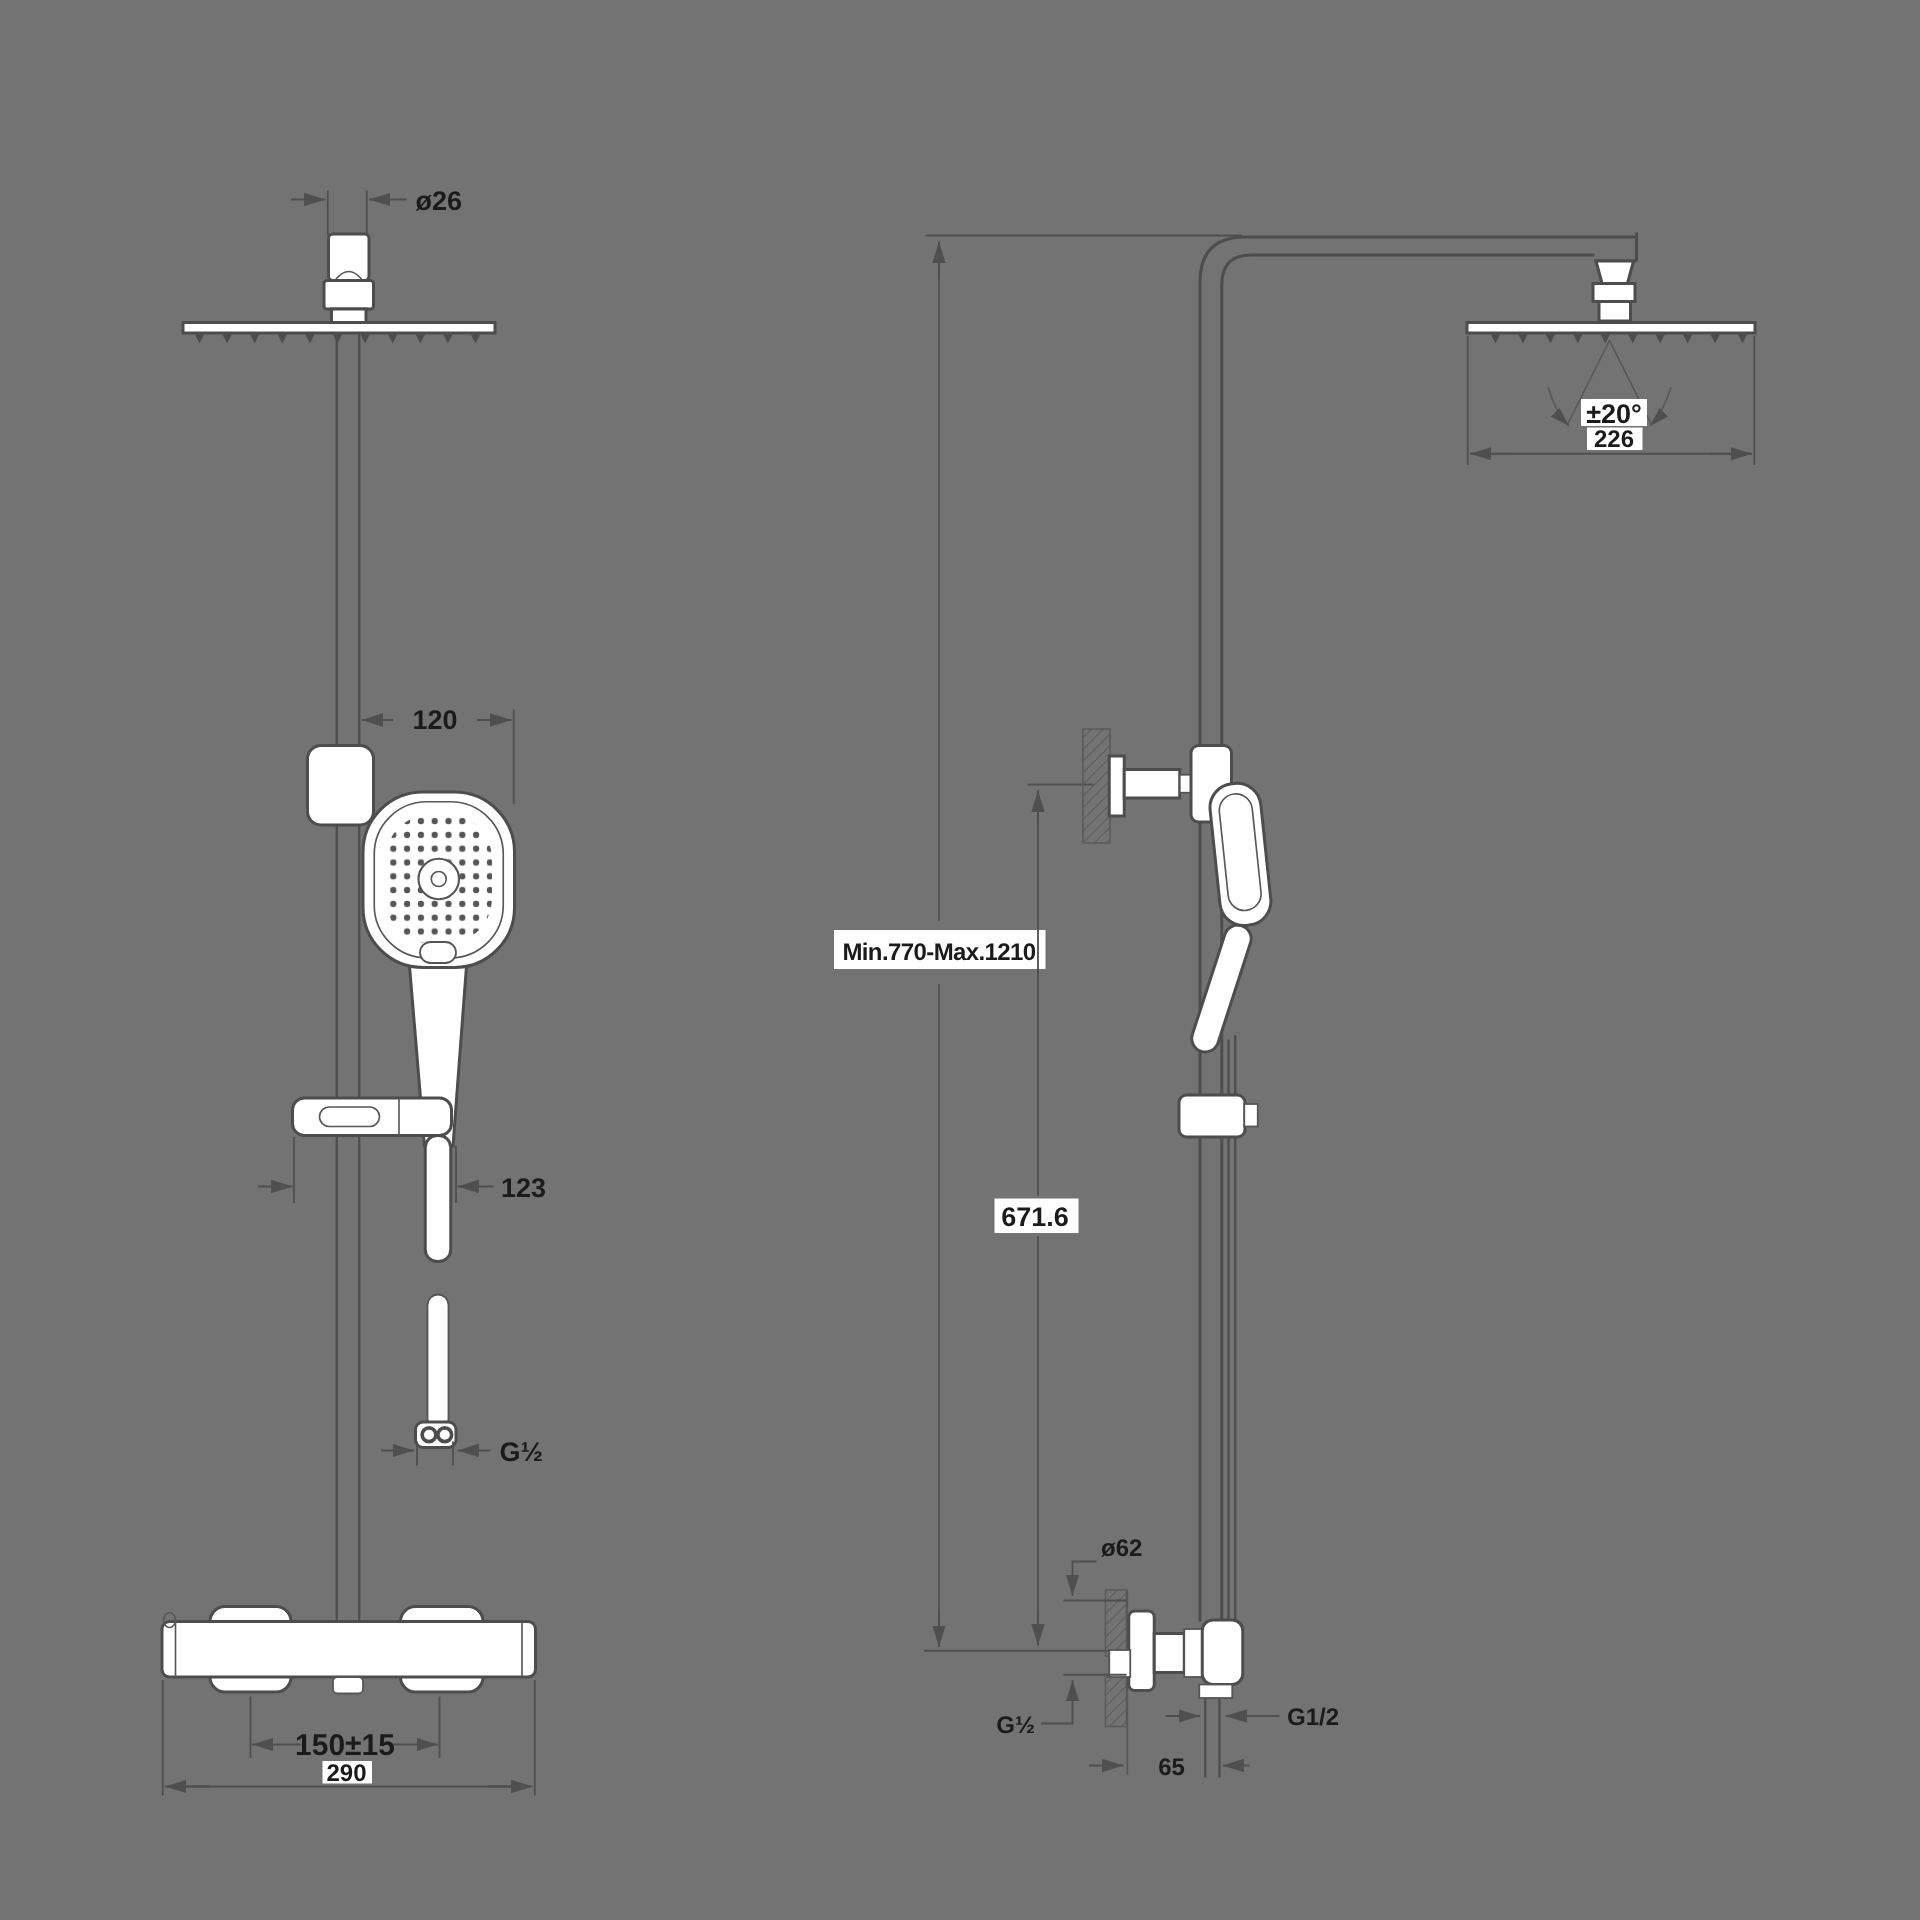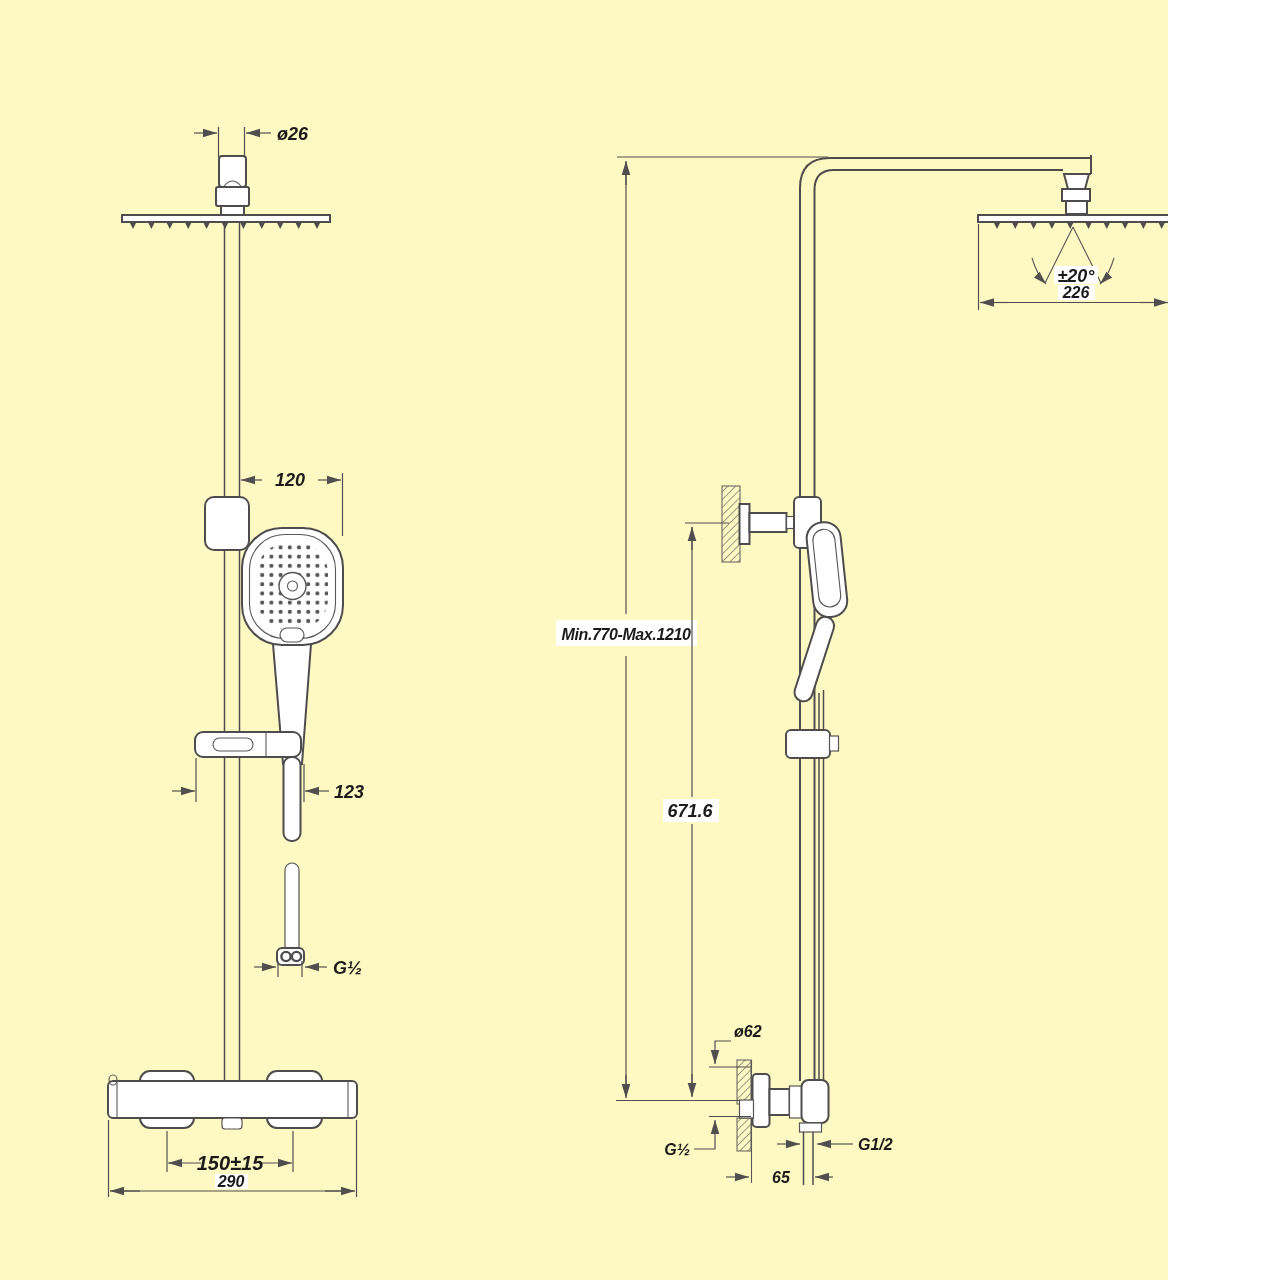--- a/index.html
+++ b/index.html
@@ -1,16 +1,16 @@
 <!DOCTYPE html>
 <html><head>
 <meta charset="utf-8">
 <style>
   html,body{margin:0;padding:0;background:#fff;}
-  #stage{width:1168px;height:1280px;background:#fef9c3;position:relative;overflow:hidden;font-style:italic;}
+  #stage{width:1280px;height:1280px;background:#737373;position:relative;overflow:hidden;}
   svg{display:block;}
   .m2{stroke:#4d4d4d;stroke-width:2;fill:none;}
   .m15{stroke:#4d4d4d;stroke-width:1.5;fill:none;}
   .wfill{fill:#ffffff;stroke:#4d4d4d;stroke-width:2;}
   .wfill-t{fill:#ffffff;stroke:#555555;stroke-width:1.2;}
   .thin{stroke:#585858;stroke-width:1.1;fill:none;}
   .dim{stroke:#4f4f4f;stroke-width:1.2;fill:none;}
   .tx{font-family:"Liberation Sans","DejaVu Sans",sans-serif;font-weight:700;fill:#1b1b1b;}
   .t16{font-size:16px;}
   .t18{font-size:18px;}

